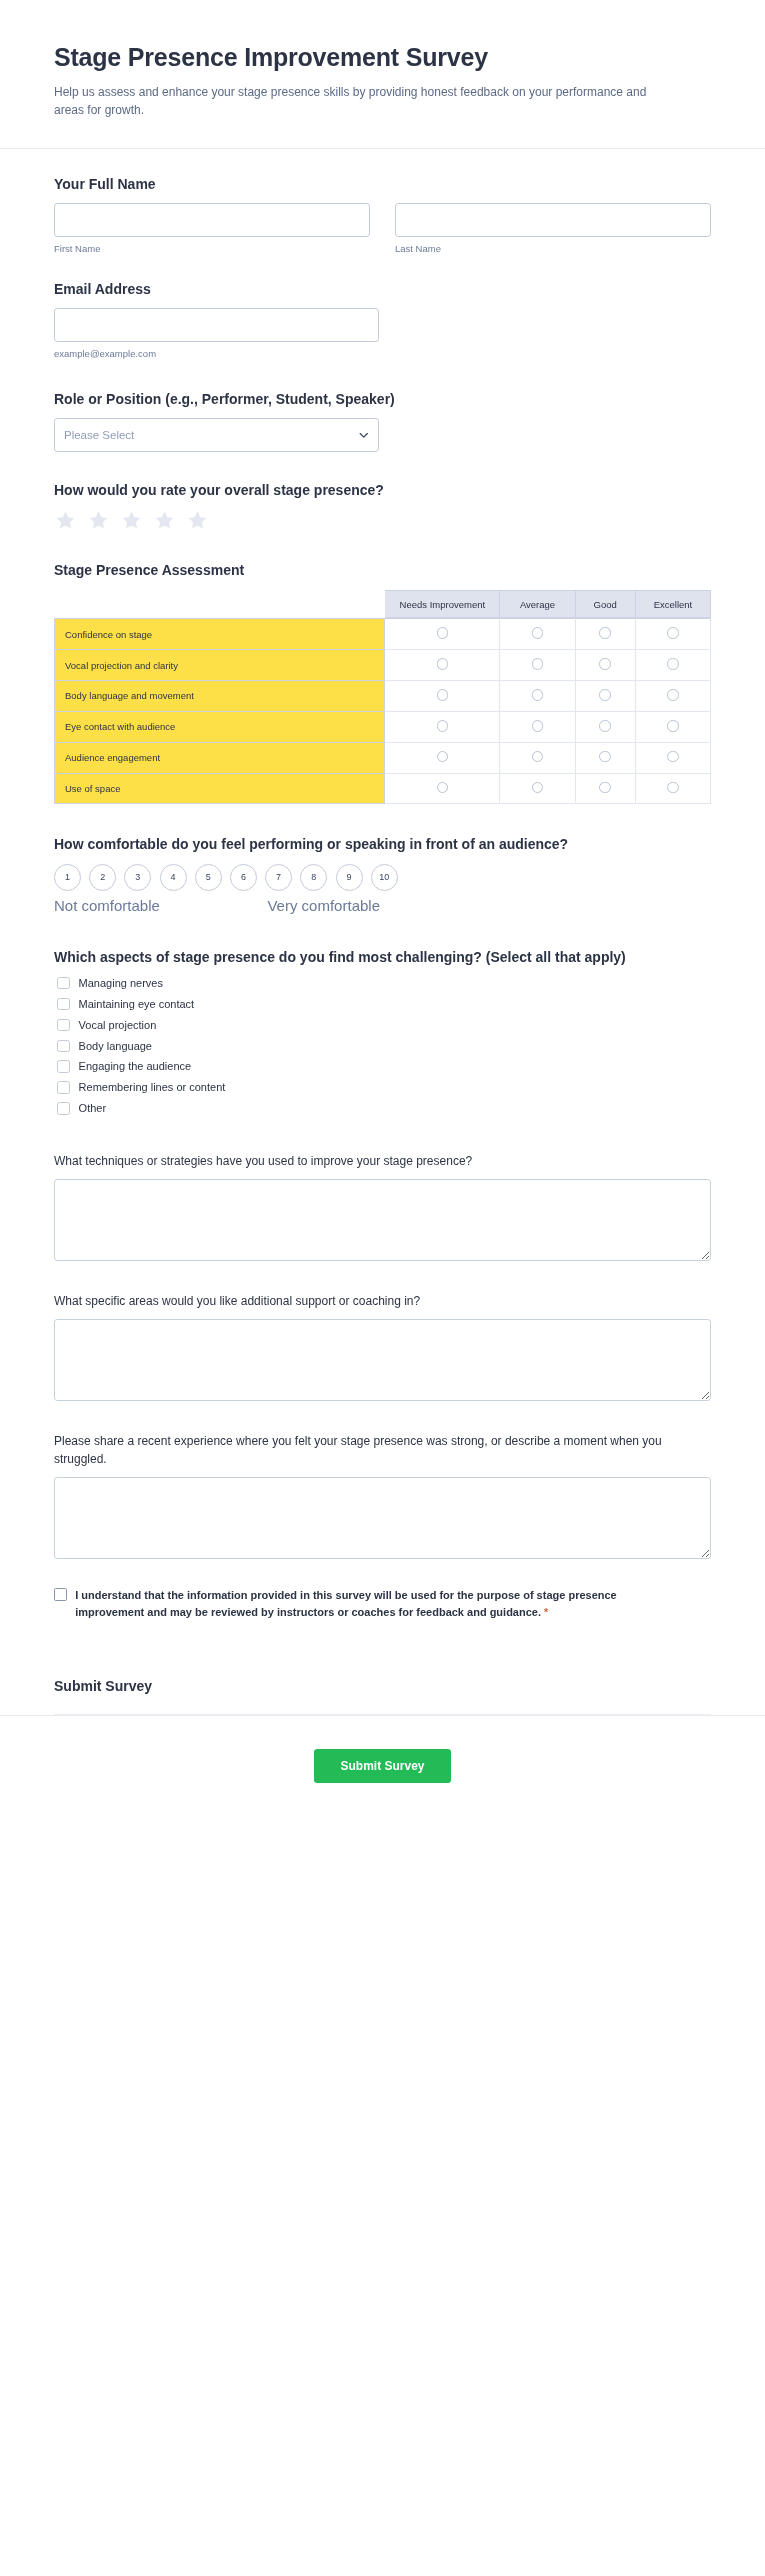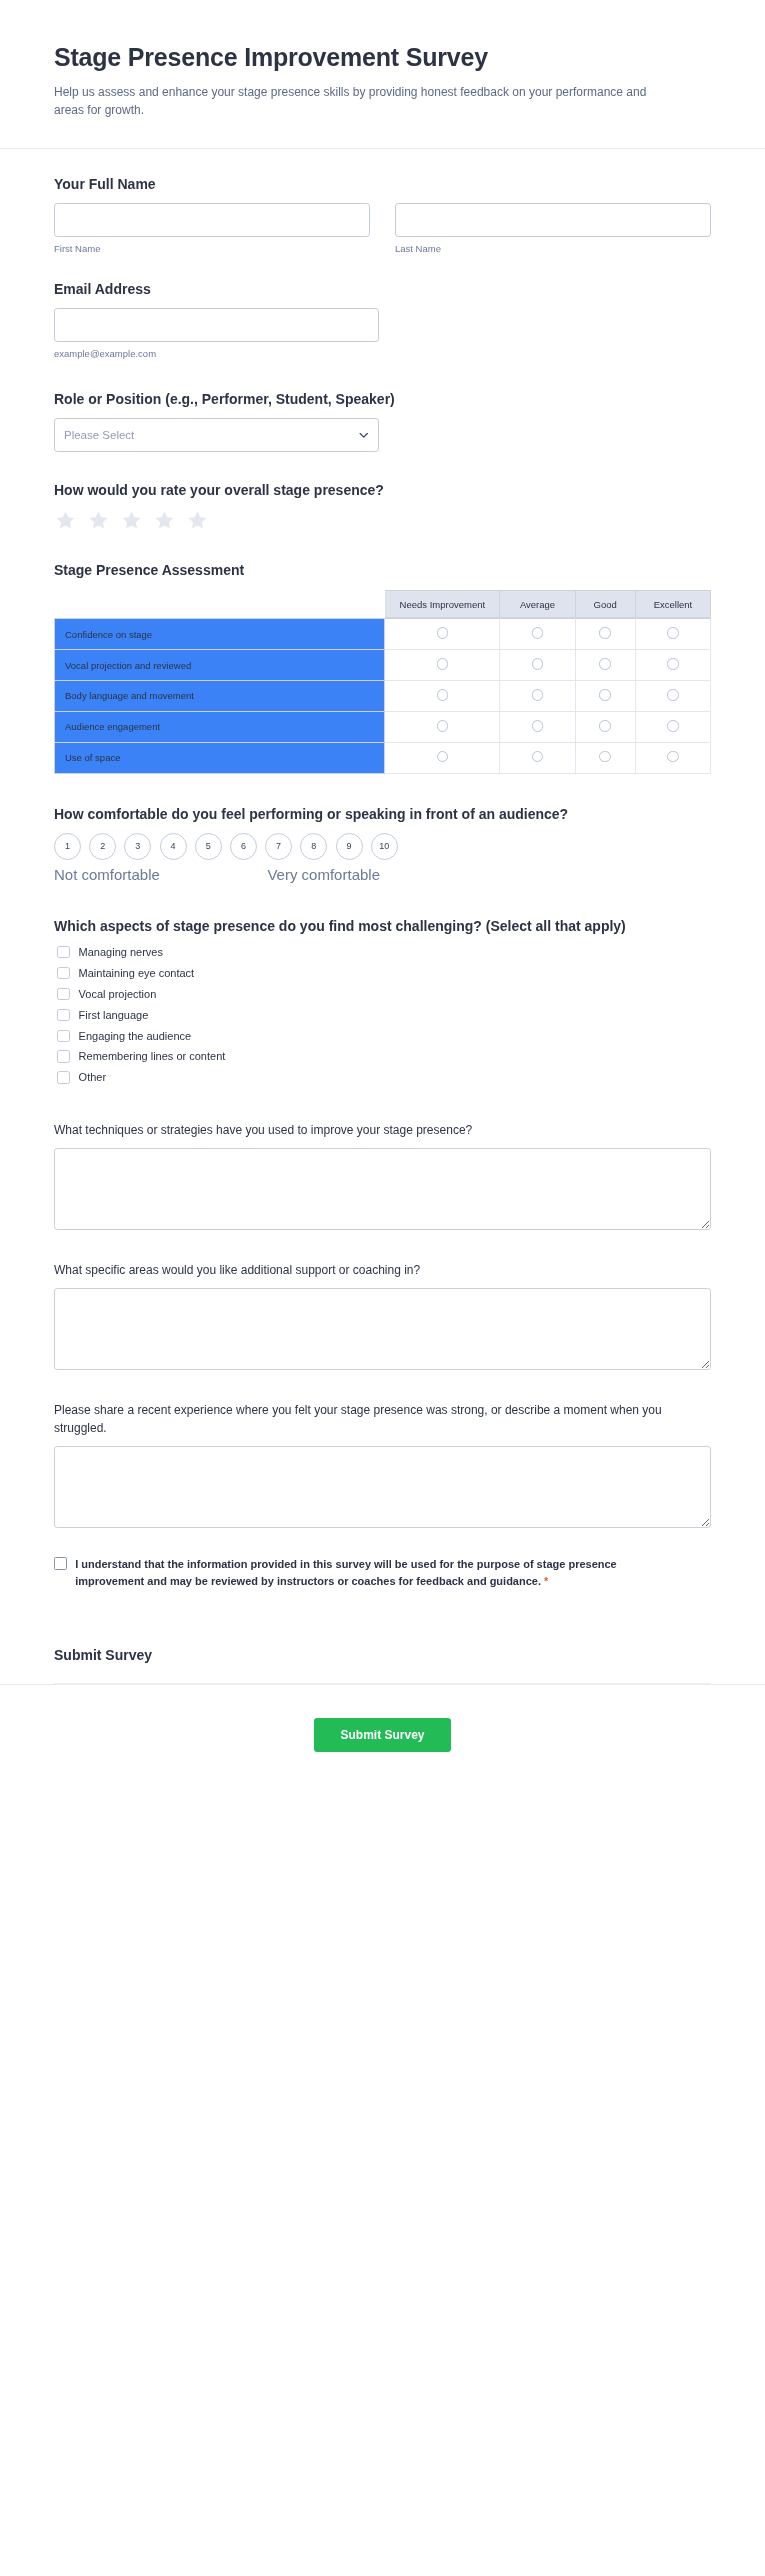--- a/index.html
+++ b/index.html
@@ -146,21 +146,21 @@
     border-left: none;
     color: #2c3345;
     font-weight: 400;
     padding: 7.4px 5px;
     text-align: center;
     vertical-align: middle;
     font-size: 9.5px;
   }
   .matrix th.col-head:first-of-type { border-left: 0.8px solid #ccd2e2; }
   .matrix tbody th.row-head {
-    background: #3b82f6;
+    background: #fde047;
     border: 0.8px solid #ccd2e2;
     border-top: none;
     color: #2c3345;
     font-weight: 400;
     text-align: left;
     padding: 8.2px 10px;
     font-size: 9.5px;
     white-space: nowrap;
   }
   .matrix tbody tr:first-child th.row-head { border-top: 0.8px solid #ccd2e2; }
@@ -401,28 +401,35 @@
         </thead>
         <tbody>
           <tr>
             <th class="row-head">Confidence on stage</th>
             <td class="cell"><span class="radio-dot"></span></td>
             <td class="cell"><span class="radio-dot"></span></td>
             <td class="cell"><span class="radio-dot"></span></td>
             <td class="cell"><span class="radio-dot"></span></td>
           </tr>
           <tr>
-            <th class="row-head">Vocal projection and reviewed</th>
+            <th class="row-head">Vocal projection and clarity</th>
             <td class="cell"><span class="radio-dot"></span></td>
             <td class="cell"><span class="radio-dot"></span></td>
             <td class="cell"><span class="radio-dot"></span></td>
             <td class="cell"><span class="radio-dot"></span></td>
           </tr>
           <tr>
             <th class="row-head">Body language and movement</th>
+            <td class="cell"><span class="radio-dot"></span></td>
+            <td class="cell"><span class="radio-dot"></span></td>
+            <td class="cell"><span class="radio-dot"></span></td>
+            <td class="cell"><span class="radio-dot"></span></td>
+          </tr>
+          <tr>
+            <th class="row-head">Eye contact with audience</th>
             <td class="cell"><span class="radio-dot"></span></td>
             <td class="cell"><span class="radio-dot"></span></td>
             <td class="cell"><span class="radio-dot"></span></td>
             <td class="cell"><span class="radio-dot"></span></td>
           </tr>
           <tr>
             <th class="row-head">Audience engagement</th>
             <td class="cell"><span class="radio-dot"></span></td>
             <td class="cell"><span class="radio-dot"></span></td>
             <td class="cell"><span class="radio-dot"></span></td>
@@ -469,21 +476,21 @@
         <div class="cb-row">
           <span class="cb-box"></span>
           <span class="cb-text">Maintaining eye contact</span>
         </div>
         <div class="cb-row">
           <span class="cb-box"></span>
           <span class="cb-text">Vocal projection</span>
         </div>
         <div class="cb-row">
           <span class="cb-box"></span>
-          <span class="cb-text">First language</span>
+          <span class="cb-text">Body language</span>
         </div>
         <div class="cb-row">
           <span class="cb-box"></span>
           <span class="cb-text">Engaging the audience</span>
         </div>
         <div class="cb-row">
           <span class="cb-box"></span>
           <span class="cb-text">Remembering lines or content</span>
         </div>
         <div class="cb-row">

